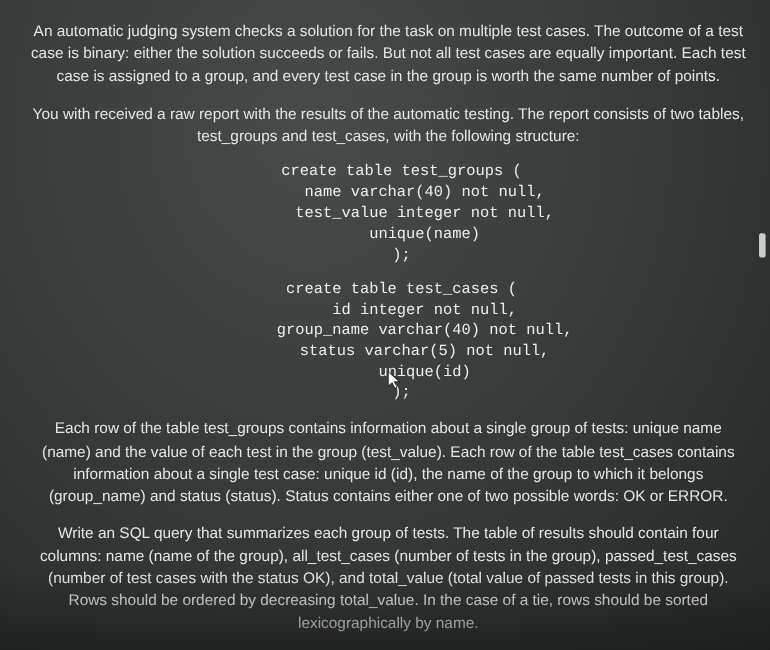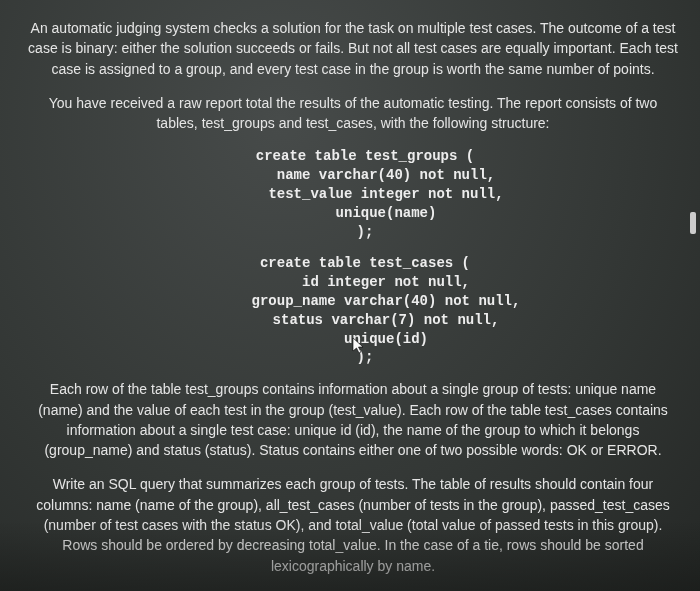--- a/index.html
+++ b/index.html
@@ -28,21 +28,20 @@
   p {
     margin: 0 0 14px 0;
   }
   .code-block {
     font-family: "Courier New", Courier, monospace;
     font-size: 14px;
     white-space: pre;
     margin: 6px 0 12px 24px;
     color: #f0f0f0;
     line-height: 1.35;
-    font-weight: bold;
   }
   .mono {
     font-family: Liberation Sans, sans-serif;
   }
   .cursor {
     position: absolute;
     left: 352px;
     top: 337px;
     font-size: 16px;
     color: #ffffff;
@@ -78,33 +77,33 @@
 </head>
 <body>
 
 <div class="page">
 
   <p>
     <span>An automatic judging system checks a solution for the task on multiple test cases. The outcome of a test case is binary: either the solution succeeds or fails. But not all test cases are equally important. Each test case is assigned to a group, and every test case in the group is worth the same number of points.</span>
   </p>
 
   <p>
-    <span>You have received a raw report total the results of the automatic testing. The report consists of two tables, </span><span class="mono">test_groups</span><span> and </span><span class="mono">test_cases</span><span>, with the following structure:</span>
+    <span>You with received a raw report with the results of the automatic testing. The report consists of two tables, </span><span class="mono">test_groups</span><span> and </span><span class="mono">test_cases</span><span>, with the following structure:</span>
   </p>
 
   <div class="code-block">create table test_groups (
      name varchar(40) not null,
      test_value integer not null,
      unique(name)
 );</div>
 
   <div class="code-block">create table test_cases (
      id integer not null,
      group_name varchar(40) not null,
-     status varchar(7) not null,
+     status varchar(5) not null,
      unique(id)
 );</div>
 
   <p>
     <span>Each row of the table </span><span class="mono">test_groups</span><span> contains information about a single group of tests: unique name (</span><span class="mono">name</span><span>) and the value of each test in the group (</span><span class="mono">test_value</span><span>). Each row of the table </span><span class="mono">test_cases</span><span> contains information about a single test case: unique id (</span><span class="mono">id</span><span>), the name of the group to which it belongs (</span><span class="mono">group_name</span><span>) and status (</span><span class="mono">status</span><span>). Status contains either one of two possible words: </span><span class="mono">OK</span><span> or </span><span class="mono">ERROR</span><span>.</span>
   </p>
 
   <p>
     <span>Write an SQL query that summarizes each group of tests. The table of results should contain four columns: </span><span class="mono">name</span><span> (name of the group), </span><span class="mono">all_test_cases</span><span> (number of tests in the group), </span><span class="mono">passed_test_cases</span><span> (number of test cases with the status </span><span class="mono">OK</span><span>), and </span><span class="mono">total_value</span><span> (total value of passed tests in this group). Rows should be ordered by decreasing </span><span class="mono">total_value</span><span>. In the case of a tie, rows should be sorted lexicographically by </span><span class="mono">name</span><span>.</span>
   </p>

